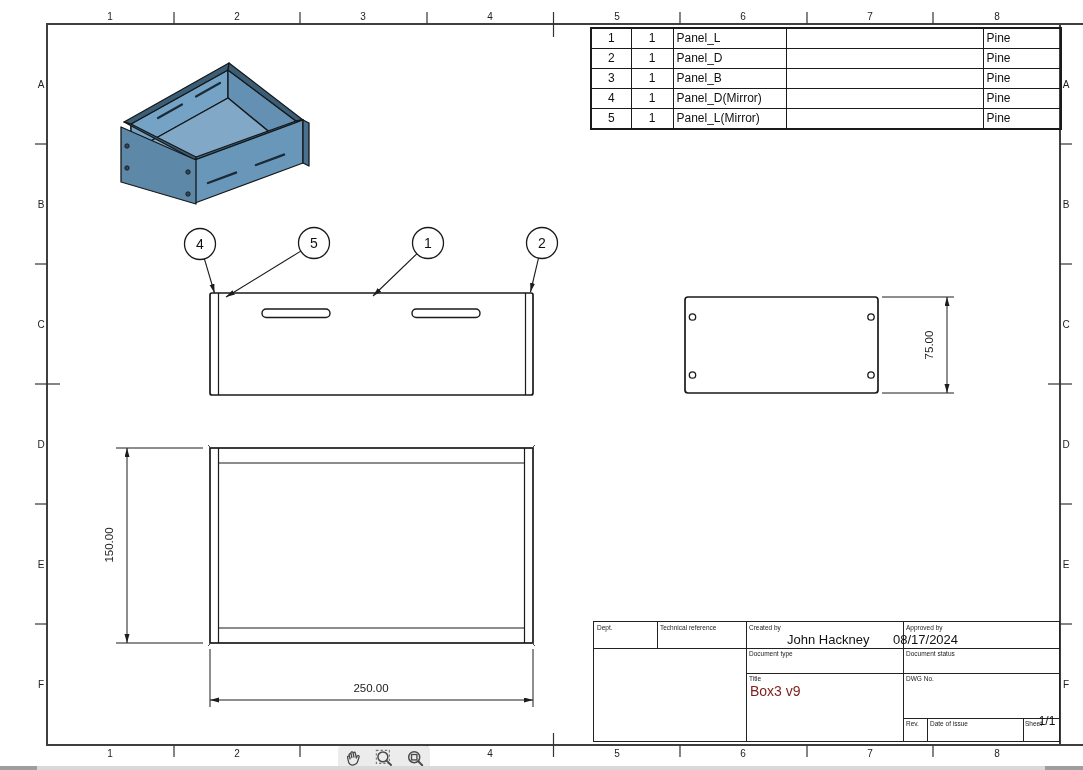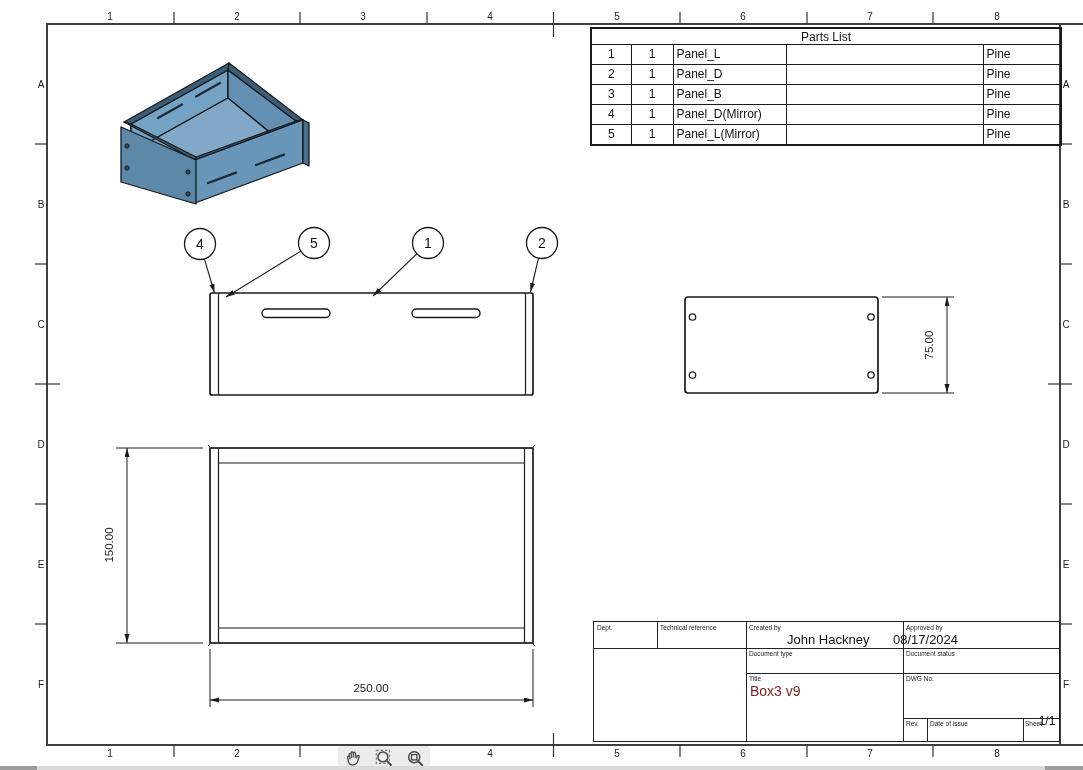--- a/index.html
+++ b/index.html
@@ -207,23 +207,20 @@
 
 <table class="parts-list">
   <colgroup>
         <col style="width:40px">
         <col style="width:42px">
         <col style="width:113px">
         <col style="width:197px">
         <col style="width:78px">
       </colgroup>
   <tbody>
-        <tr class="t-row">
-          <th colspan="5">Parts List</th>
-        </tr>
   <tr>
     <td class="c">1</td>
     <td class="c">1</td>
     <td class="l">Panel_L</td>
     <td class="l"></td>
     <td class="l">Pine</td>
   </tr>
   <tr>
     <td class="c">2</td>
     <td class="c">1</td>

